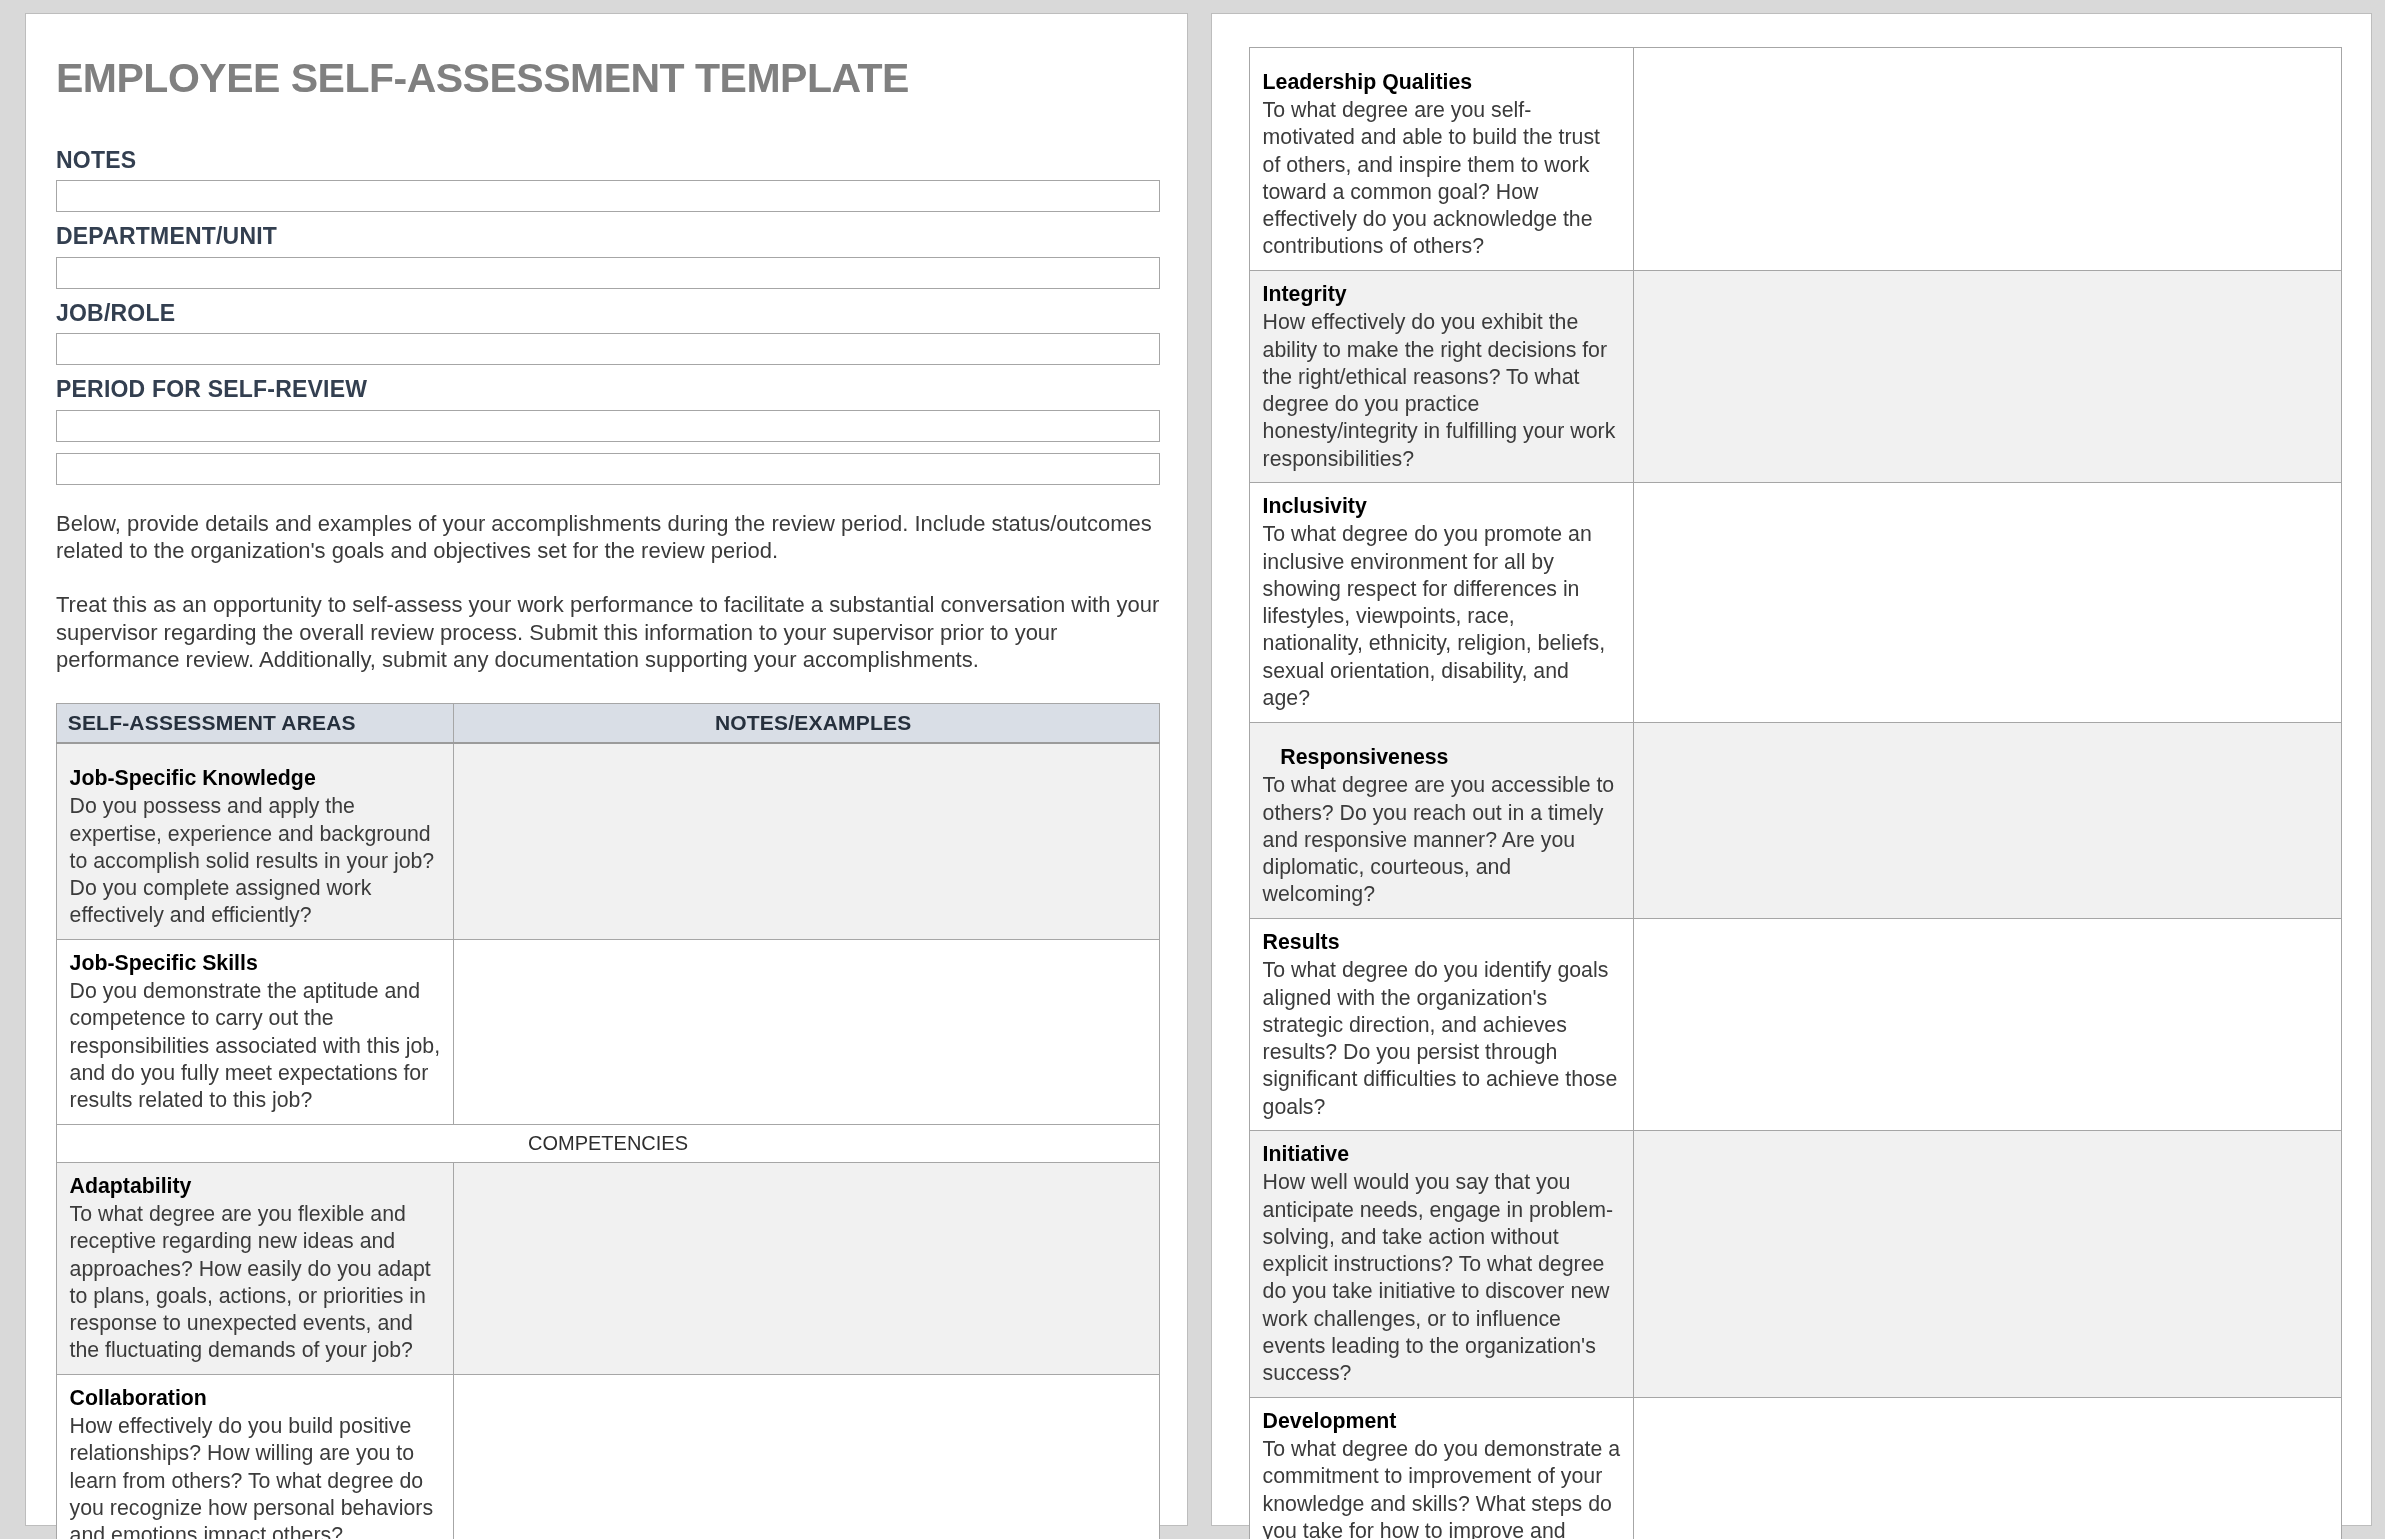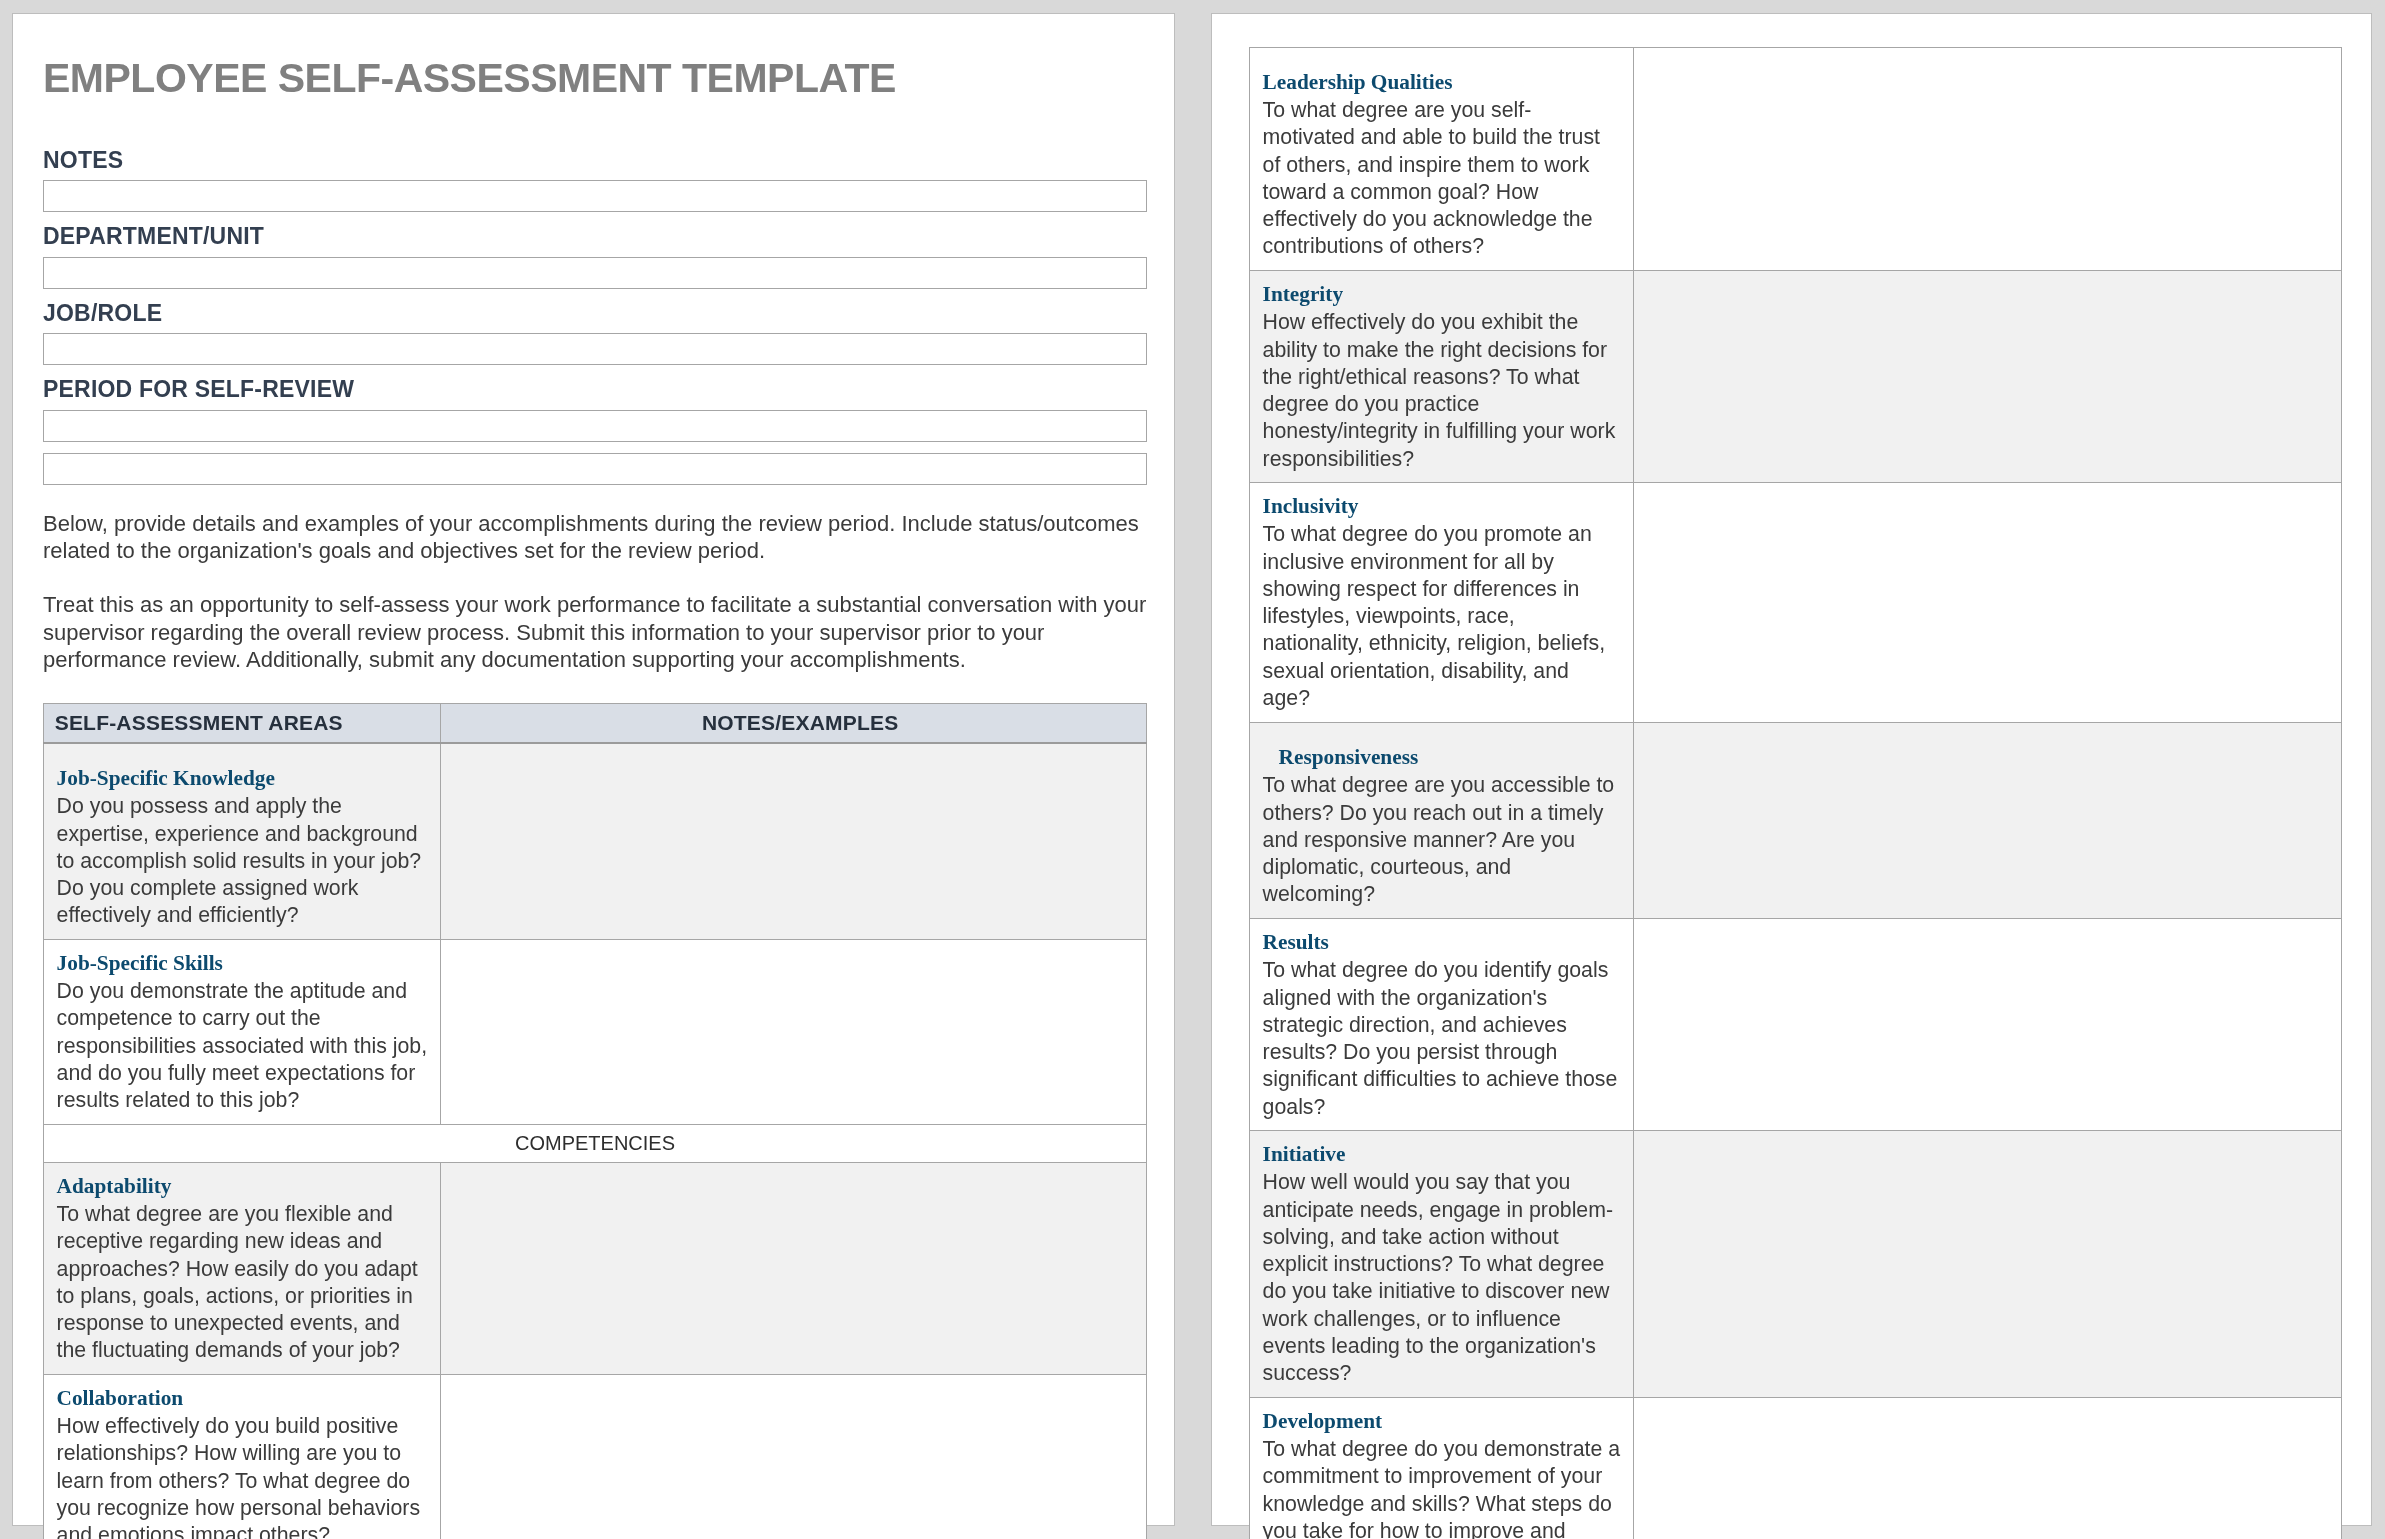--- a/index.html
+++ b/index.html
@@ -14,21 +14,21 @@
     overflow: hidden;
   }
 
   .page {
     position: absolute;
     top: 12.6px;
     height: 1513px;
     background: var(--page-bg, #ffffff);
     border: 1px solid #bdbdbd;
   }
-  .page1 { left: 12px;   width: 1163px; padding: 41px 27px 0 30px; }
+  .page1 { left: 25px;   width: 1163px; padding: 41px 27px 0 30px; }
   .page2 { left: 1211px; width: 1161px; padding: 33px 29px 0 37px; }
 
   .doc-title {
     font-size: 41px;
     font-weight: bold;
     letter-spacing: -0.5px;
     color: var(--title-text, #808080);
     margin-bottom: 45px;
   }
 
@@ -82,23 +82,22 @@
     padding: 9.7px 12.6px;
     font-size: 21.3px;
     line-height: 1.28;
     color: var(--body-text, #3b3b3b);
     background: #fff;
   }
   tr.shaded td { background: var(--shaded-row-bg, #f1f1f1); }
 
   td.area-cell .row-title {
     font-weight: bold;
-    color: #0c4a6e;
+    color: #000000;
     margin-bottom: 1px;
-    font-family: Liberation Serif, serif;
   }
   td.area-cell.pad-top { padding-top: 21.3px; }
 
   tr.divider-row td {
     text-align: center;
     font-size: 20px;
     color: #2e2e2e;
     padding: 3.9px;
     background: #fff;
     vertical-align: middle;

